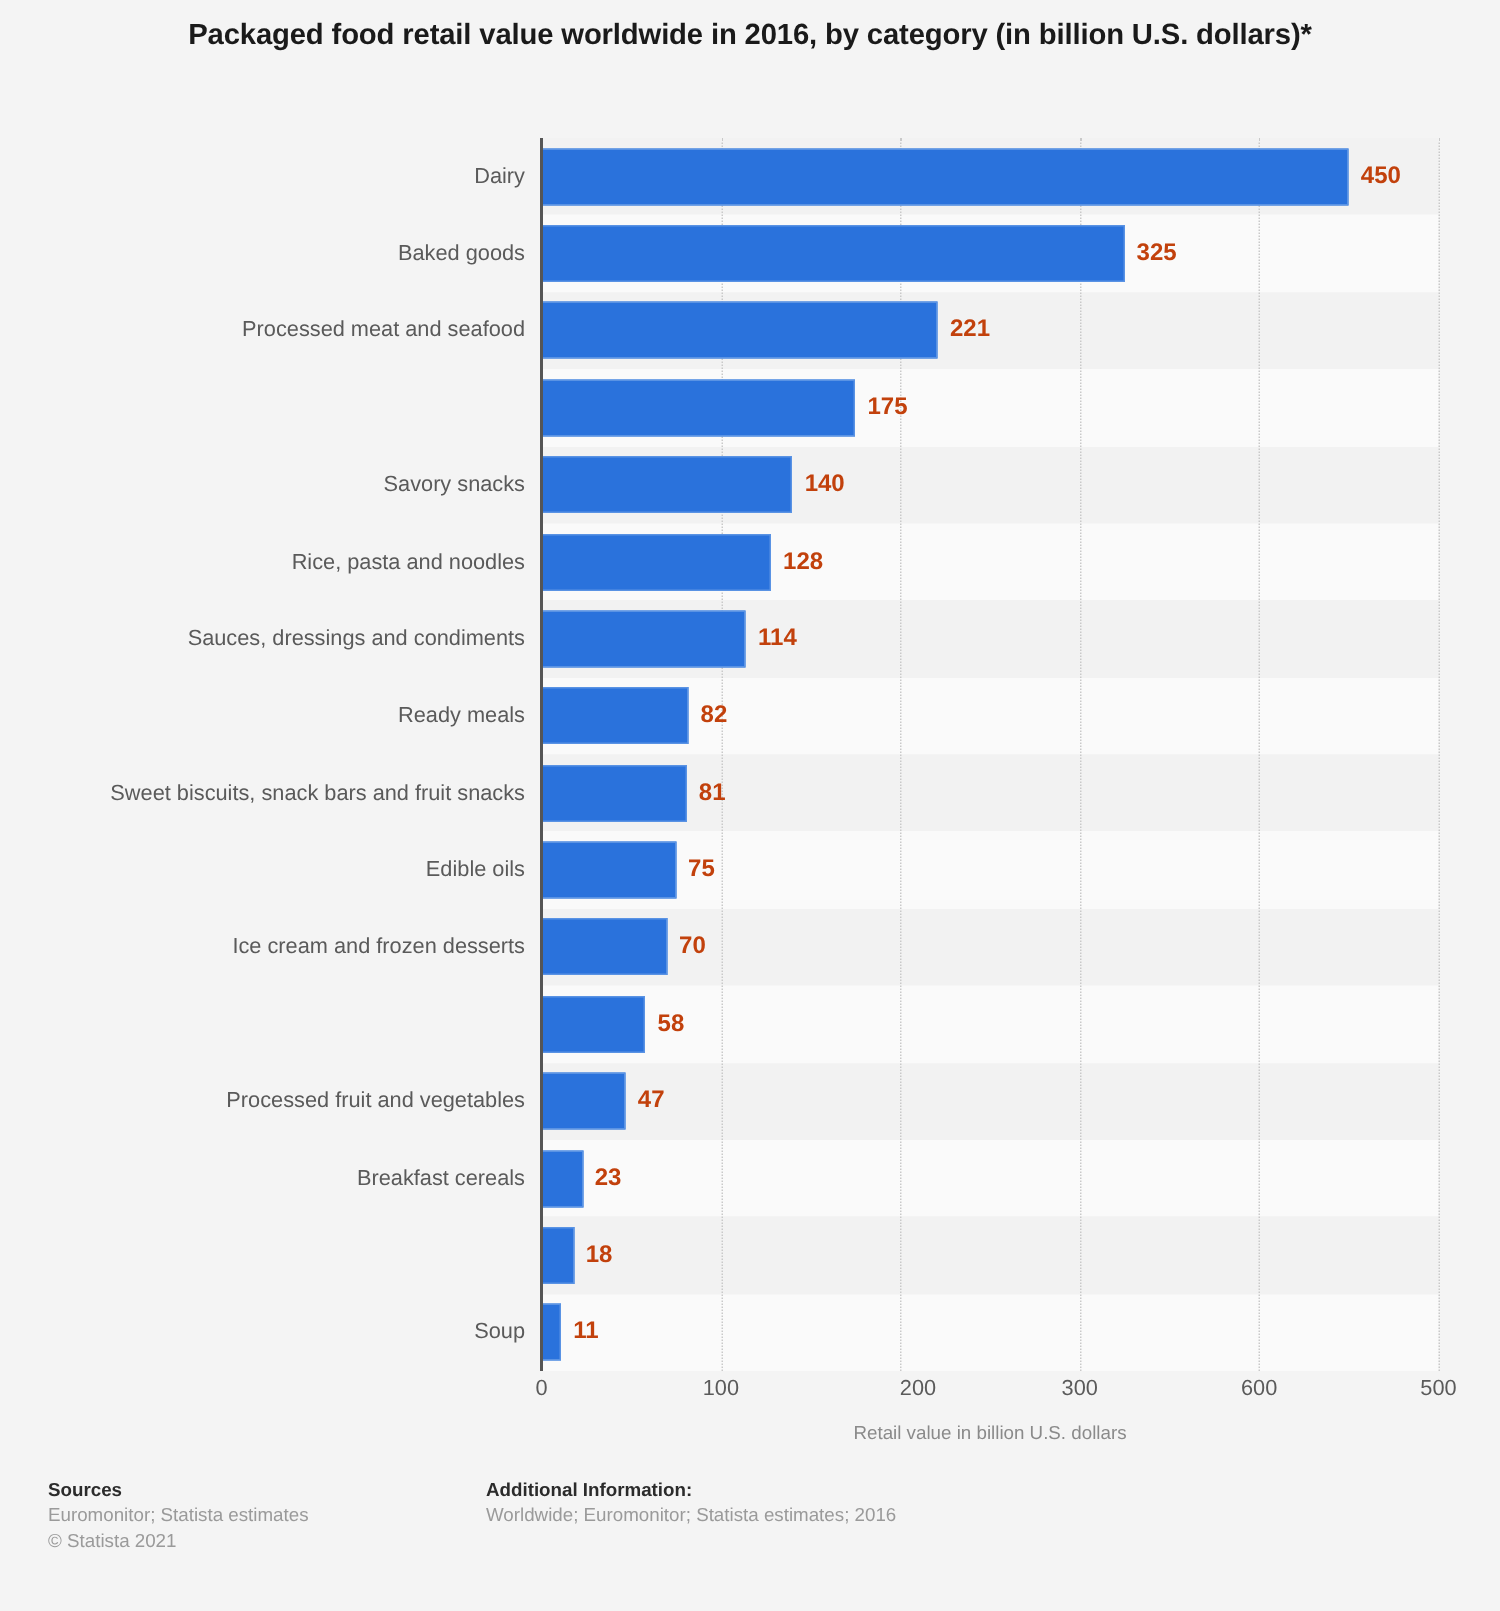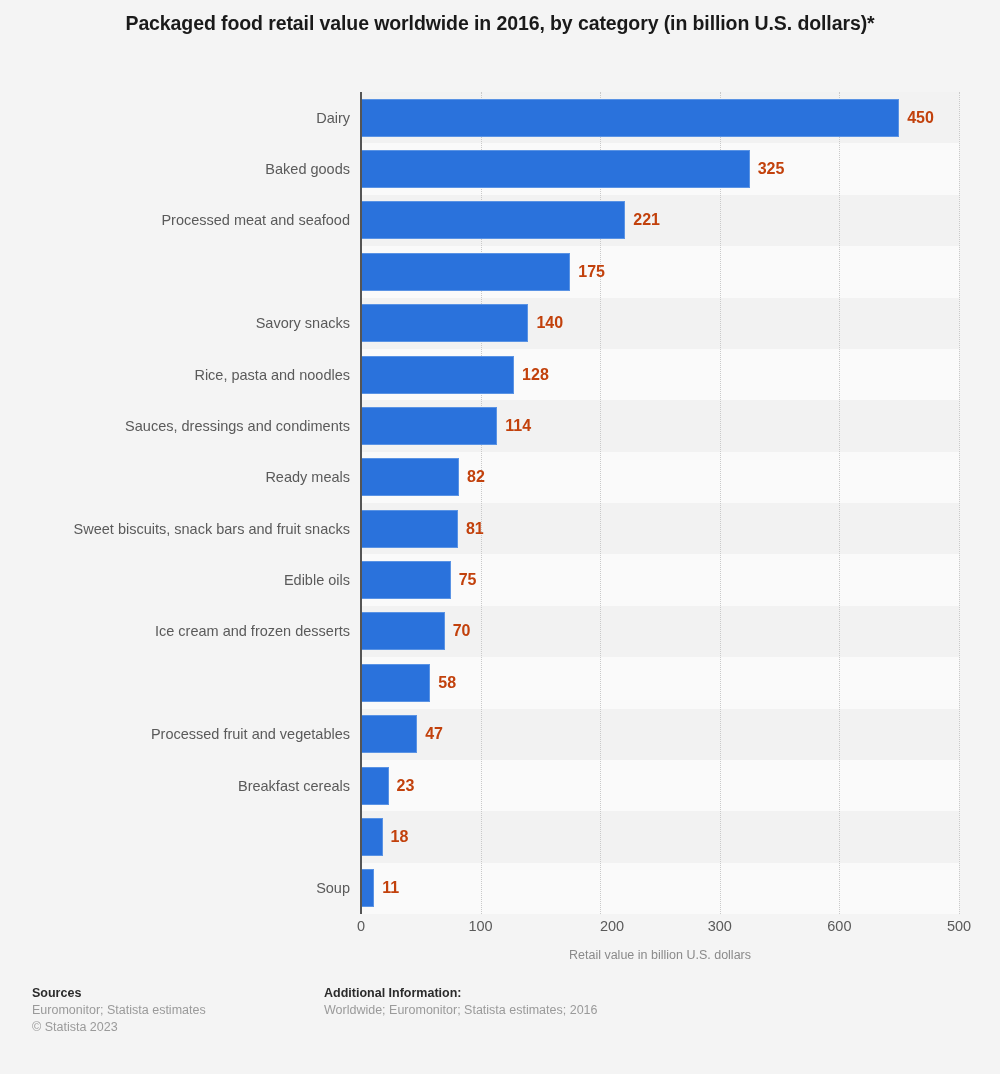--- a/index.html
+++ b/index.html
@@ -244,20 +244,20 @@
     <div class="x-tick" style="left: 719.8px;">300</div>
     <div class="x-tick" style="left: 839.4px;">600</div>
     <div class="x-tick" style="left: 959px;">500</div>
   </div>
 <div id="x-axis-title">Retail value in billion U.S. dollars</div>
 
 <div id="footer">
   <div class="foot-col" id="sources-col">
     <div class="foot-head">Sources</div>
     <div class="foot-line">Euromonitor; Statista estimates</div>
-    <div class="foot-line">© Statista 2023</div>
+    <div class="foot-line">© Statista 2021</div>
   </div>
   <div class="foot-col" id="addinfo-col">
     <div class="foot-head">Additional Information:</div>
     <div class="foot-line">Worldwide; Euromonitor; Statista estimates; 2016</div>
   </div>
 
 </div>
 
 </body></html>

